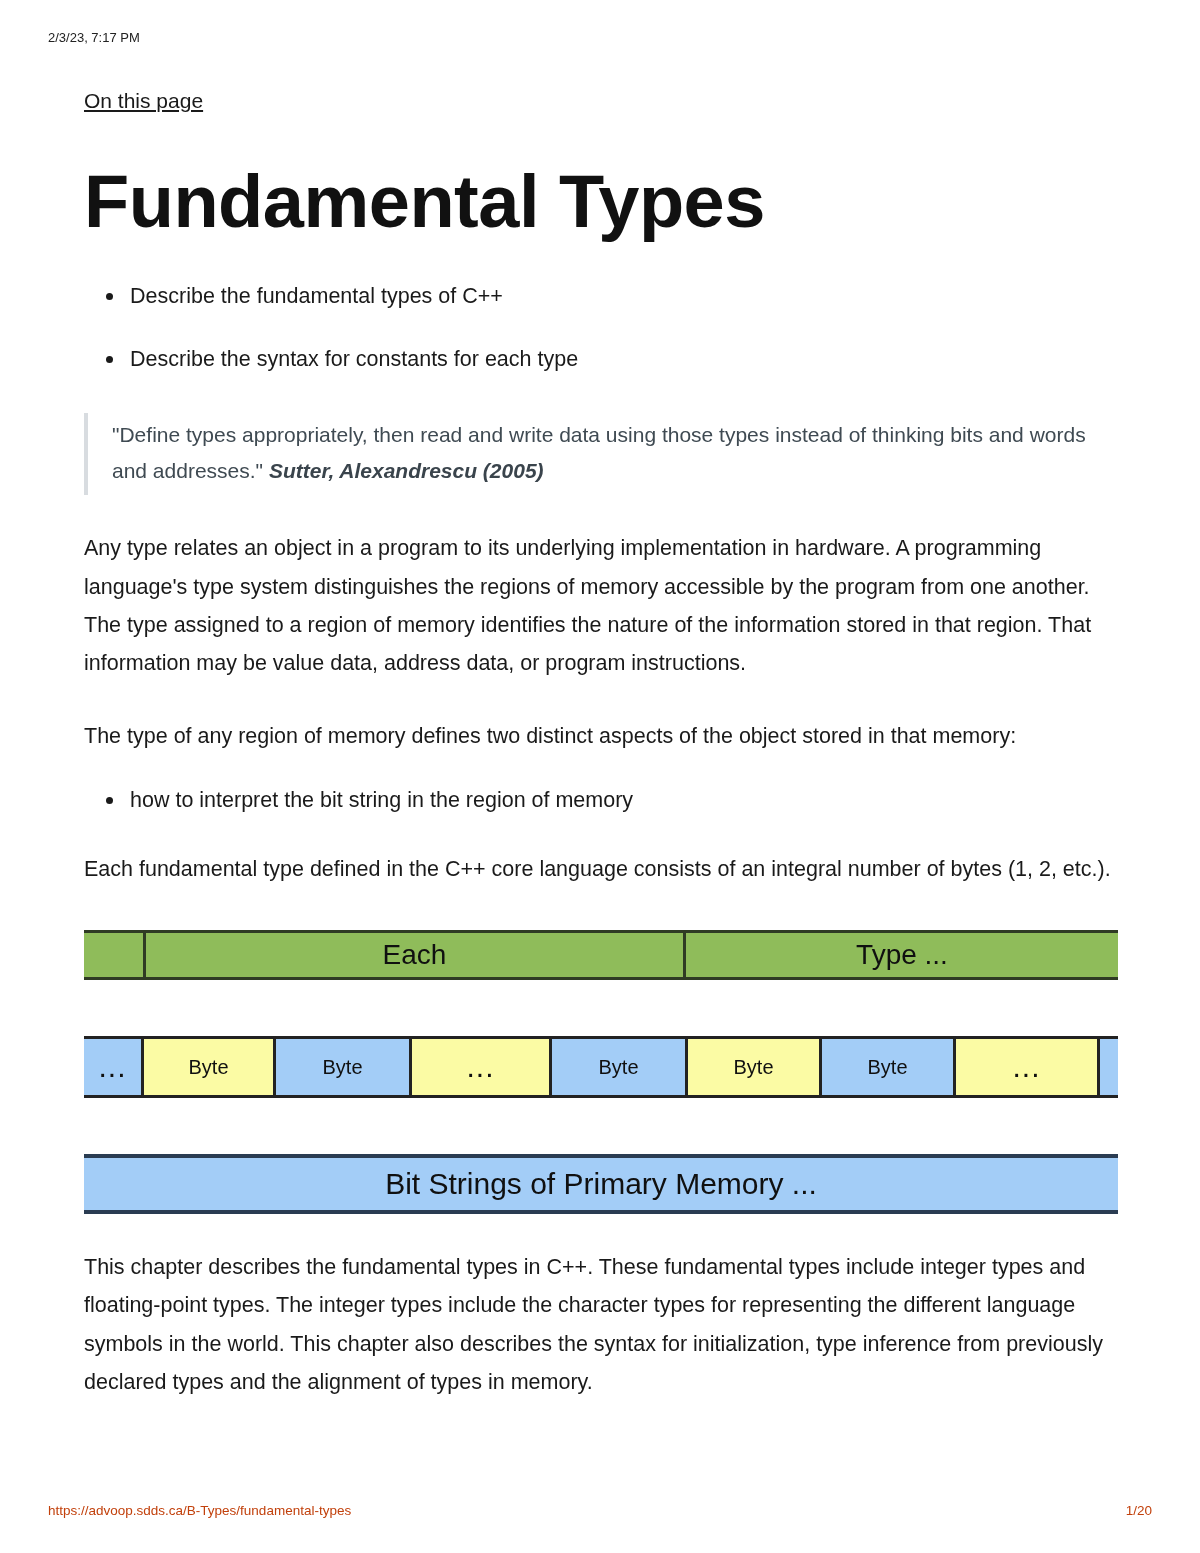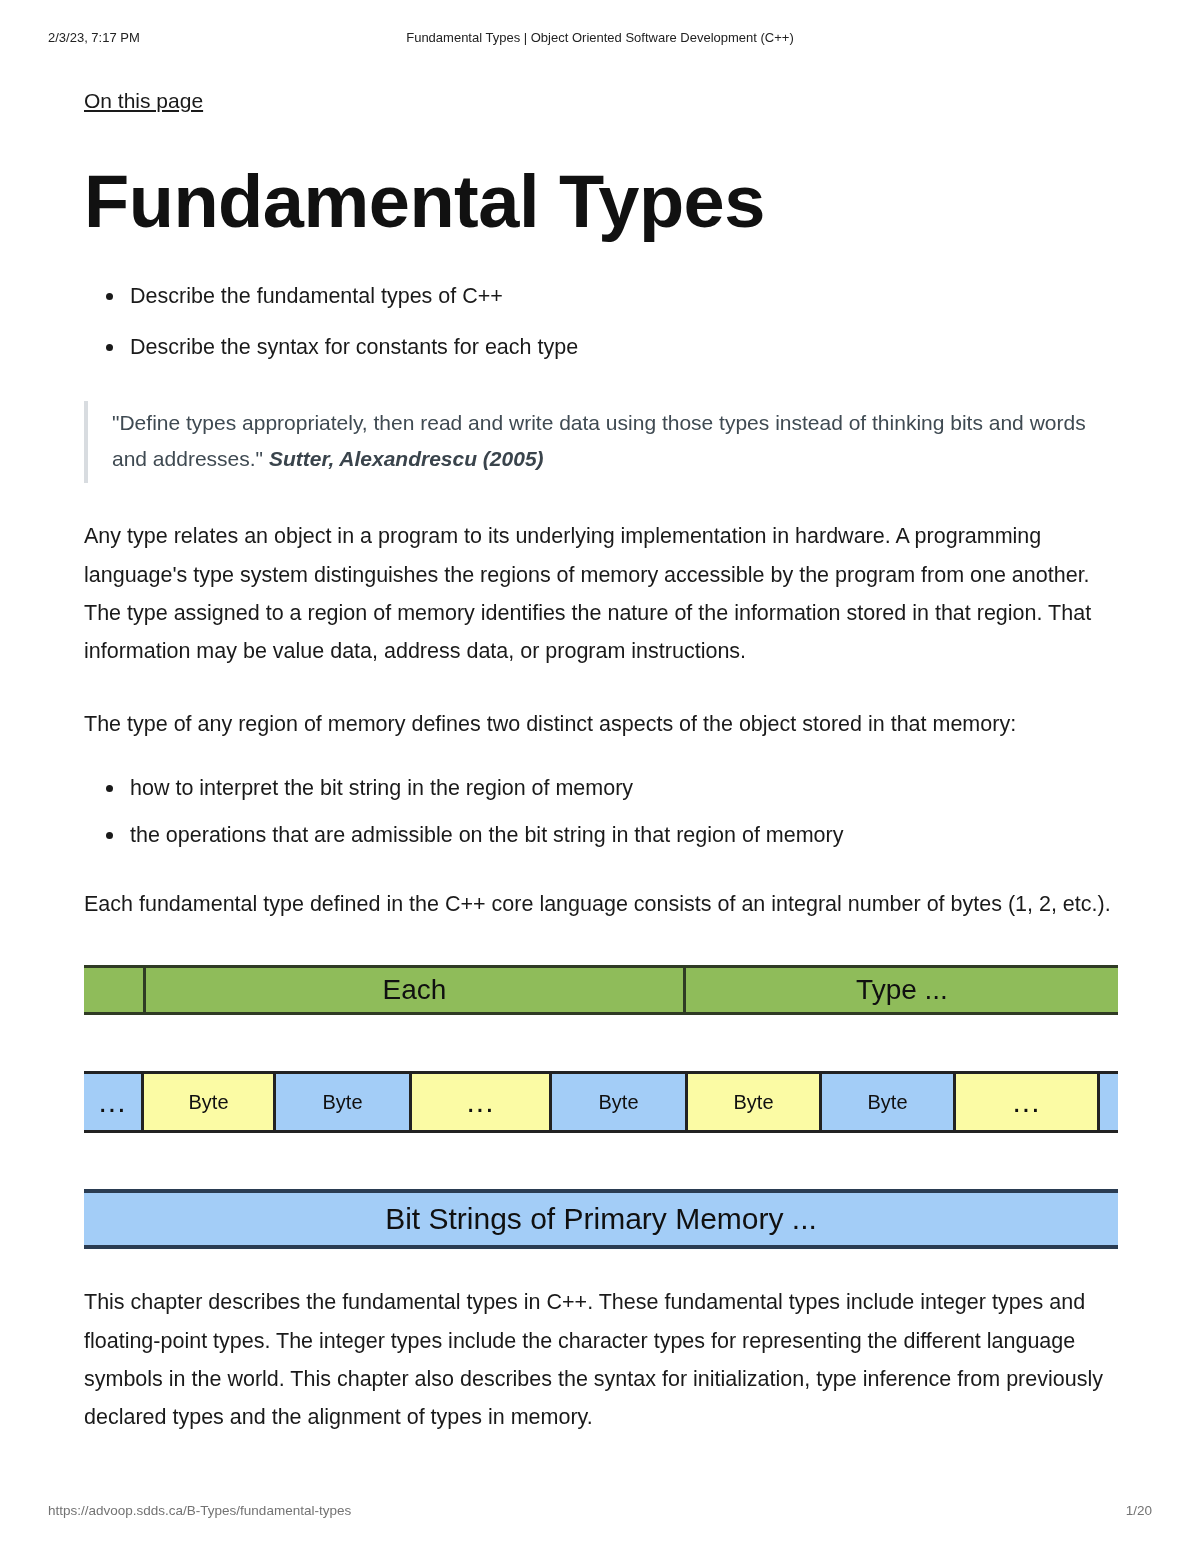--- a/index.html
+++ b/index.html
@@ -79,21 +79,21 @@
   ul.bullets {
     list-style: none;
     margin: 40px 0 0 0;
     padding: 0;
   }
   ul.bullets li {
     position: relative;
     font-size: 21.5px;
     line-height: 1.45;
     padding-left: 46px;
-    margin-bottom: 20px;
+    margin-bottom: 32px;
     color: #1a1a1a;
   }
   ul.bullets li:last-child { margin-bottom: 8px; }
   ul.bullets li::before {
     content: "";
     position: absolute;
     left: 22px;
     top: 12px;
     width: 7px;
     height: 7px;
@@ -220,41 +220,40 @@
   }
 
   
   .print-footer {
     position: absolute;
     top: 1503px;
     left: 0;
     width: 1200px;
     height: 20px;
     font-size: 13.5px;
-    color: #737373;
+    color: #c2410c;
   }
   .print-footer .pf-url {
     position: absolute;
     left: 48px;
     top: 0;
     white-space: nowrap;
   }
   .print-footer .pf-page {
     position: absolute;
     right: 48px;
     top: 0;
     white-space: nowrap;
   }
 </style>
 </head>
 <body>
 
 <div class="print-header">
   <span class="ph-date">2/3/23, 7:17 PM</span>
-  <span class="ph-title">Fundamental Types | Object Oriented Software Development (C++)</span>
 </div>
 
 <div class="page">
   <div class="content">
 
     <div class="on-this-page">On this page</div>
 
     <h1 class="doc-title">Fundamental Types</h1>
 
     <ul class="bullets">
@@ -265,21 +264,20 @@
     <blockquote class="quote">
       <span>"Define types appropriately, then read and write data using those types instead of thinking bits and words and addresses." </span><span class="attrib">Sutter, Alexandrescu (2005)</span>
     </blockquote>
 
     <p class="para">Any type relates an object in a program to its underlying implementation in hardware. A programming language's type system distinguishes the regions of memory accessible by the program from one another. The type assigned to a region of memory identifies the nature of the information stored in that region. That information may be value data, address data, or program instructions.</p>
 
     <p class="para">The type of any region of memory defines two distinct aspects of the object stored in that memory:</p>
 
     <ul class="bullets tight">
       <li>how to interpret the bit string in the region of memory</li>
-      <li>the operations that are admissible on the bit string in that region of memory</li>
     </ul>
 
     <p class="para">Each fundamental type defined in the C++ core language consists of an integral number of bytes (1, 2, etc.).</p>
 
     <div class="diagram">
 
       <div class="row type-row">
         <div class="cell cell-stub"></div>
         <div class="cell cell-type">Each</div>
         <div class="cell cell-type-more">Type ...</div>

